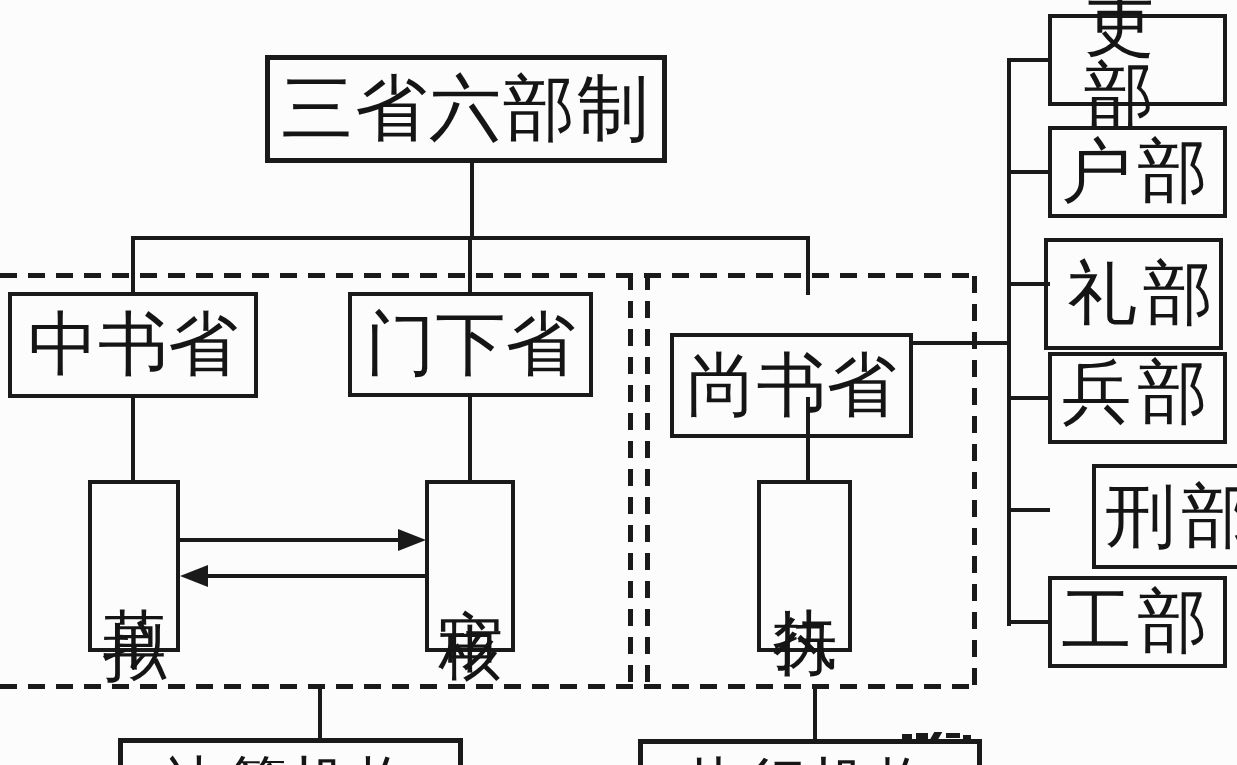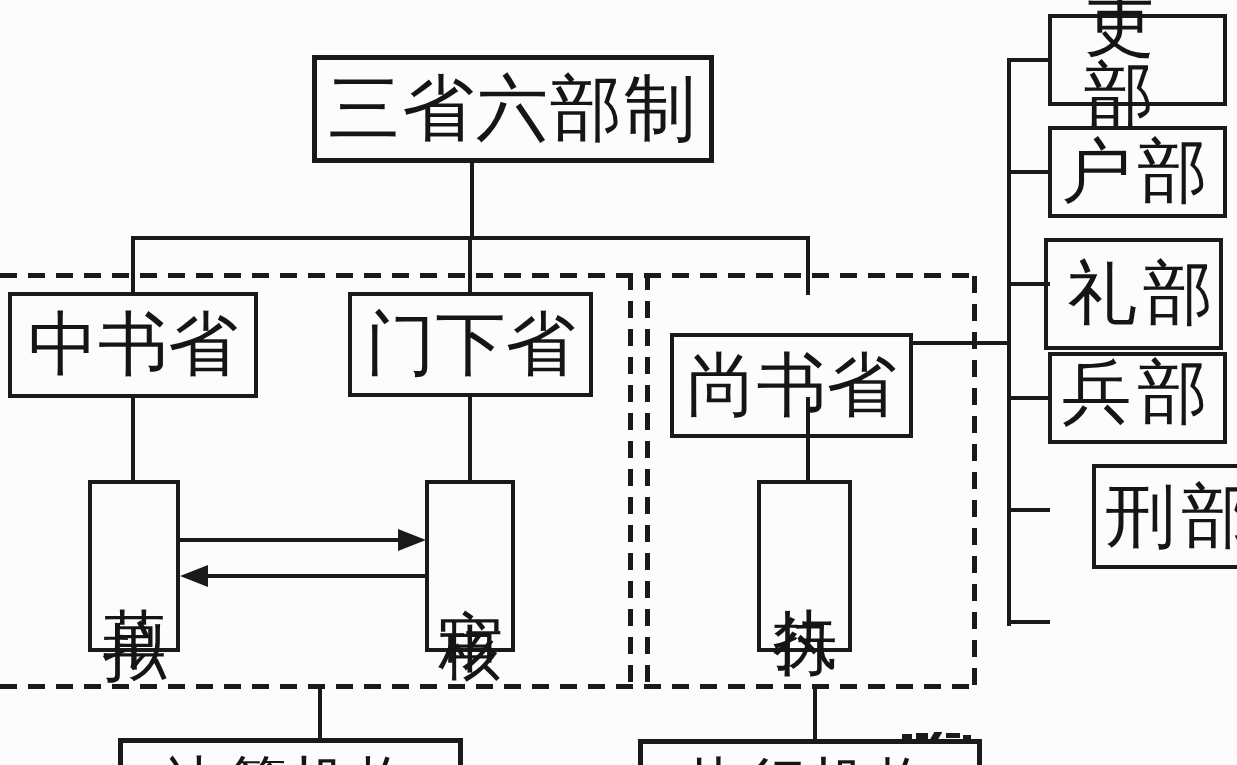--- a/index.html
+++ b/index.html
@@ -68,21 +68,21 @@
   <div class="arrowhead head-right" style="left:398px;top:529px;"></div>
   <div class="hline" style="left:202px;top:574px;width:223px;"></div>
   <div class="arrowhead head-left" style="left:180px;top:565px;"></div>
 
   <div class="hdash" style="left:0;top:273px;width:975px;"></div>
   <div class="hdash" style="left:0;top:684px;width:977px;"></div>
   <div class="vdash" style="left:628px;top:273px;height:416px;"></div>
   <div class="vdash" style="left:645px;top:273px;height:416px;"></div>
   <div class="vdash" style="left:972px;top:276px;height:413px;"></div>
 
-  <div class="box title-box" style="left:265px;top:55px;width:402px;height:108px;margin-left:47px;">
+  <div class="box title-box" style="left:265px;top:55px;width:402px;height:108px;">
     <span>三省六部制</span>
   </div>
 
   <div class="box dept-box" style="left:8px;top:292px;width:250px;height:106px;">
     <span>中书省</span>
   </div>
   <div class="box dept-box" style="left:348px;top:292px;width:245px;height:105px;">
     <span>门下省</span>
   </div>
   <div class="box dept-box" style="left:670px;top:293px;width:243px;height:105px;margin-top:40px;">
@@ -107,20 +107,23 @@
   </div>
   <div class="box min-box" style="left:1044px;top:238px;width:179px;height:112px;justify-content:flex-end;">
     <span>礼部</span>
   </div>
   <div class="box min-box" style="left:1048px;top:352px;width:179px;height:92px;font-family:Liberation Mono, monospace;">
     <span>兵部</span>
   </div>
   <div class="box min-box" style="left:1092px;top:464px;width:179px;height:105px;">
     <span>刑部</span>
   </div>
+  <div class="box min-box" style="left:1048px;top:576px;width:179px;height:92px;">
+    <span>工部</span>
+  </div>
 
   <div class="box bottom-box" style="left:118px;top:738px;width:345px;height:90px;">
     <span>决策机构</span>
   </div>
   <div class="box bottom-box" style="left:638px;top:739px;width:344px;height:90px;">
     <span>执行机构</span>
   </div>
 
   <div class="watermark">
     <span style="left:2px;top:3px;width:10px;height:6px;"></span>

